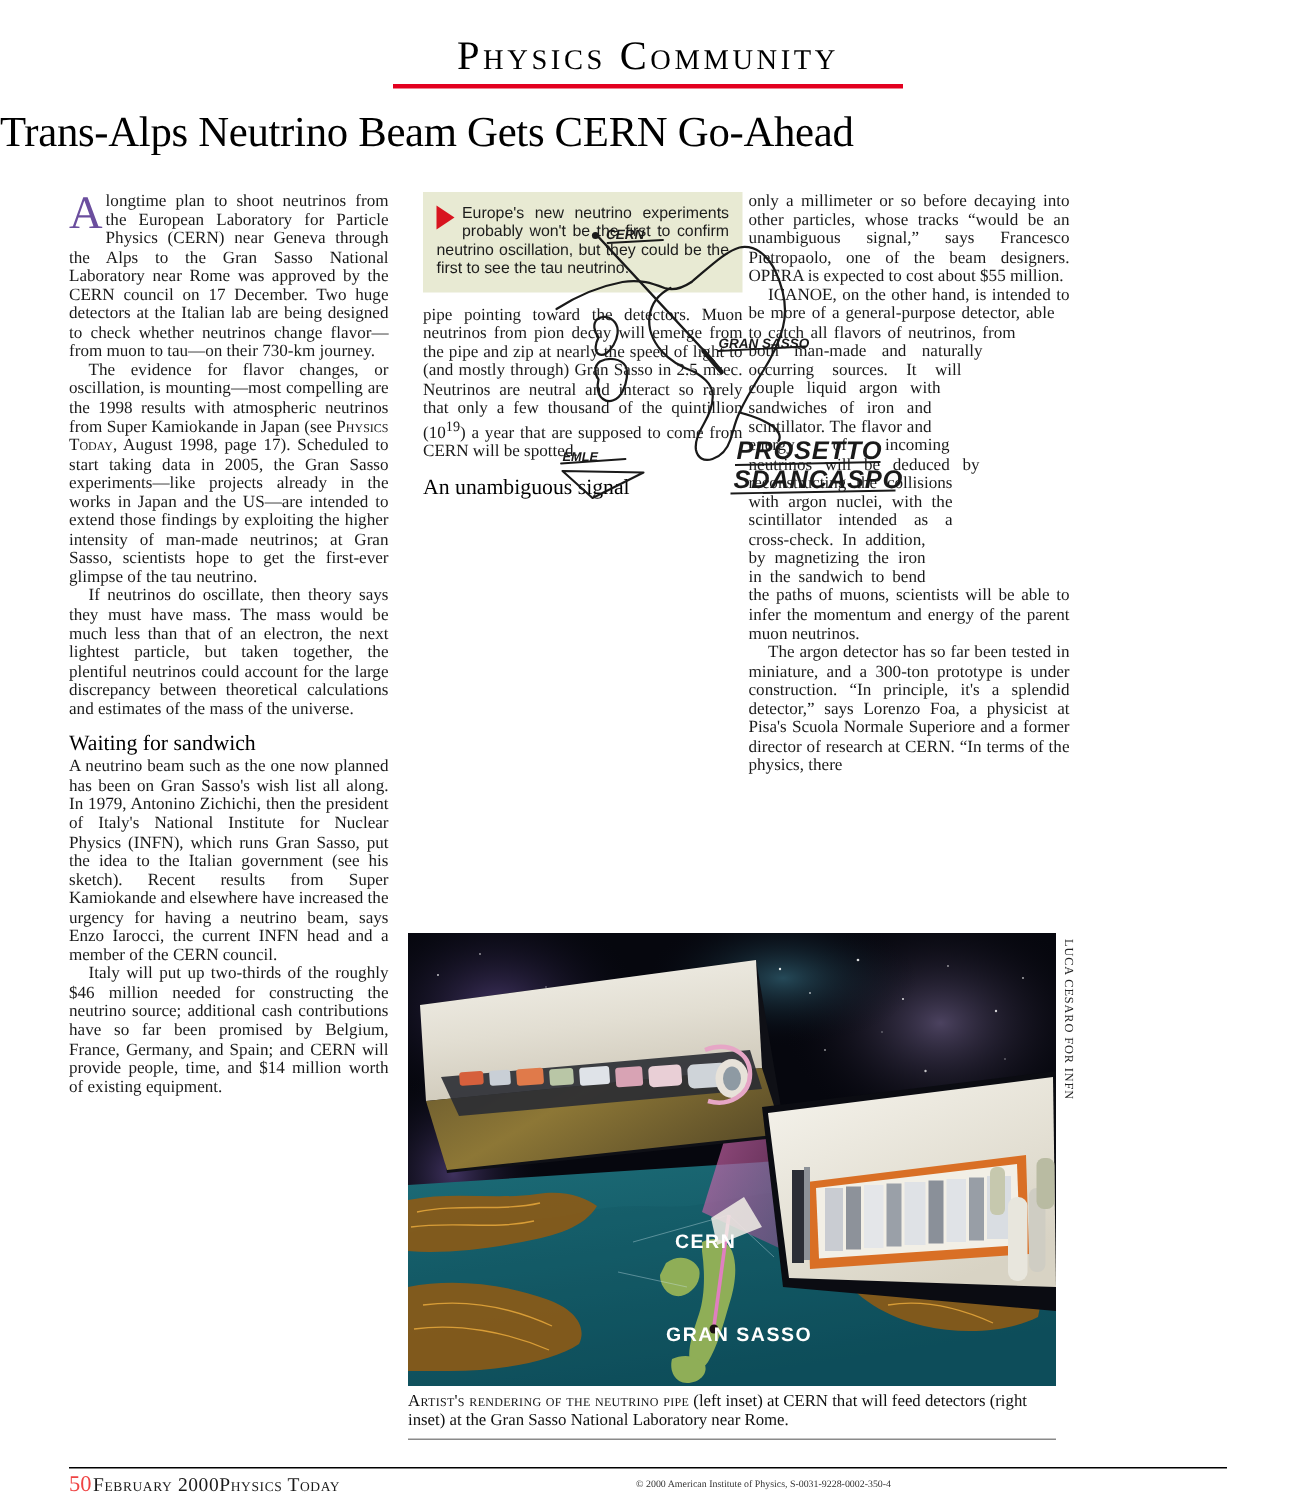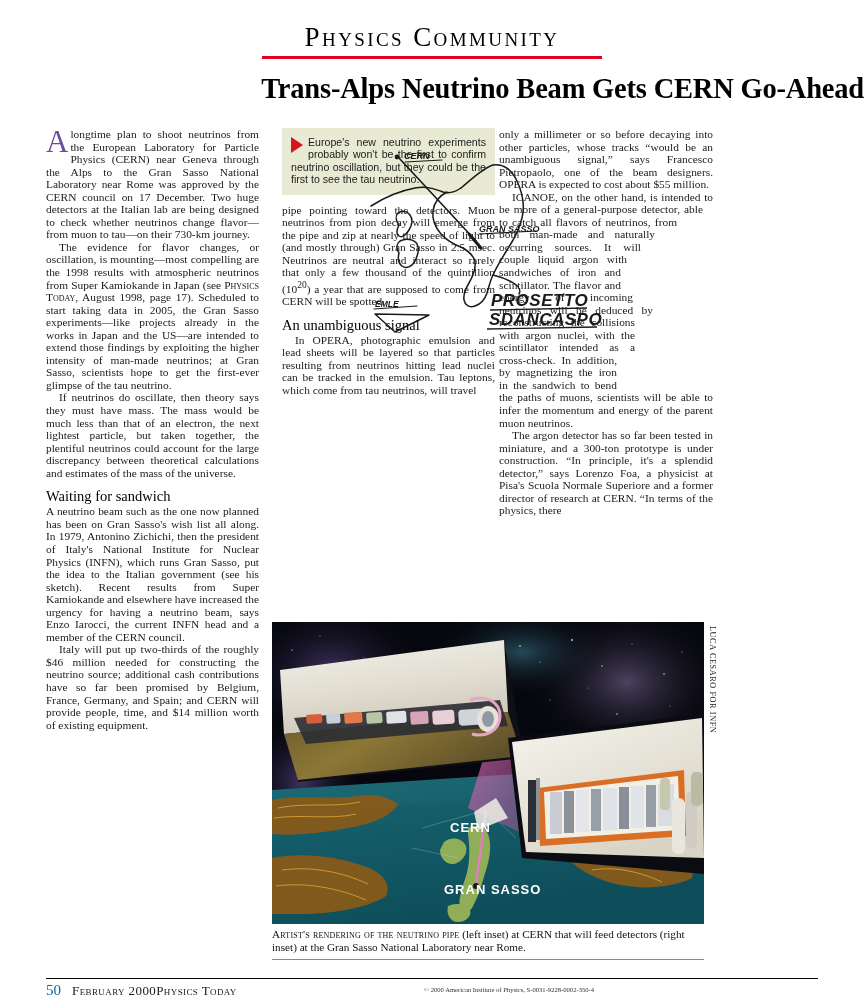--- a/index.html
+++ b/index.html
@@ -24,23 +24,23 @@
     text-transform: none;
     color: #000;
     display: inline-block;
     line-height: 1;
   }
   .masthead-rule {
     width: 340px; height: 3px; background: #e3001f;
     margin: 5px auto 0 auto;
   }
   .headline {
-    text-align: right;
+    text-align: left;
     font-size: 28.5px;
-    font-weight: bold;
+    font-weight: normal;
     margin: 14px 0 0 0;
     letter-spacing: -0.2px;
     color: #000;
     font-family: "Liberation Serif", serif;
   }
 
   
   .cols {
     position: absolute;
     top: 128px; left: 46px;
@@ -150,21 +150,21 @@
   .footer-rule {
     position:absolute; left:46px; top:978px;
     width: 772px; height: 1px; background:#000;
   }
   .footer {
     position: absolute;
     left: 46px; top: 982px;
     width: 772px;
     display: flex; align-items: baseline;
   }
-  .folio { font-size: 15px; margin-right: 11px; color:#0369a1; }
+  .folio { font-size: 15px; margin-right: 1px; color:#ef4444; }
   .issue { font-size: 13px; font-variant: small-caps; letter-spacing: 0.4px; }
   .pubname { font-size: 13px; font-variant: small-caps; letter-spacing: 0.4px; }
   .copyright {
     position: absolute; left: 424px; top: 986px;
     font-size: 6.6px; color: #333;
     font-family: "Liberation Serif", serif;
   }
 </style>
 </head>
 <body>
@@ -186,23 +186,22 @@
       <h2 class="subhead">Waiting for sandwich</h2>
       <p class="first">A neutrino beam such as the one now planned has been on Gran Sasso's wish list all along. In 1979, Antonino Zichichi, then the president of Italy's National Institute for Nuclear Physics (INFN), which runs Gran Sasso, put the idea to the Italian government (see his sketch). Recent results from Super Kamiokande and elsewhere have increased the urgency for having a neutrino beam, says Enzo Iarocci, the current INFN head and a member of the CERN council.</p>
       <p>Italy will put up two-thirds of the roughly $46 million needed for constructing the neutrino source; additional cash contributions have so far been promised by Belgium, France, Germany, and Spain; and CERN will provide people, time, and $14 million worth of existing equipment.</p>
     </div>
 
     <div class="col col2">
       <div class="pullquote">
         <div class="pq-arrow"></div>
         <span>Europe's new neutrino experiments probably won't be the first to confirm neutrino oscillation, but they could be the first to see the tau neutrino.</span>
       </div>
-      <p class="first"><span>pipe pointing toward the detectors. Muon neutrinos from pion decay will emerge from the pipe and zip at nearly the speed of light to (and mostly through) Gran Sasso in 2.5 msec. Neutrinos are neutral and interact so rarely that only a few thousand of the quintillion (10</span><sup>20</sup><span>) a year that are supposed to come from CERN will be spotted.</span></p>
+      <p class="first"><span>pipe pointing toward the detectors. Muon neutrinos from pion decay will emerge from the pipe and zip at nearly the speed of light to (and mostly through) Gran Sasso in 2.5 msec. Neutrinos are neutral and interact so rarely that only a few thousand of the quintillion (10</span><sup>19</sup><span>) a year that are supposed to come from CERN will be spotted.</span></p>
       <h2 class="subhead">An unambiguous signal</h2>
-      <p>In OPERA, photographic emulsion and lead sheets will be layered so that particles resulting from neutrinos hitting lead nuclei can be tracked in the emulsion. Tau leptons, which come from tau neutrinos, will travel</p>
     </div>
 
     <div class="col col3">
       <p class="first">only a millimeter or so before decaying into other particles, whose tracks “would be an unambiguous signal,” says Francesco Pietropaolo, one of the beam designers. OPERA is expected to cost about $55 million.</p>
       <p>
         <span style="float:right;clear:right;width:0;height:13px;"></span>
         <span style="float:right;clear:right;width:10px;height:13px;"></span>
         <span style="float:right;clear:right;width:36px;height:13px;"></span>
         <span style="float:right;clear:right;width:58px;height:13px;"></span>
         <span style="float:right;clear:right;width:72px;height:13px;"></span>

